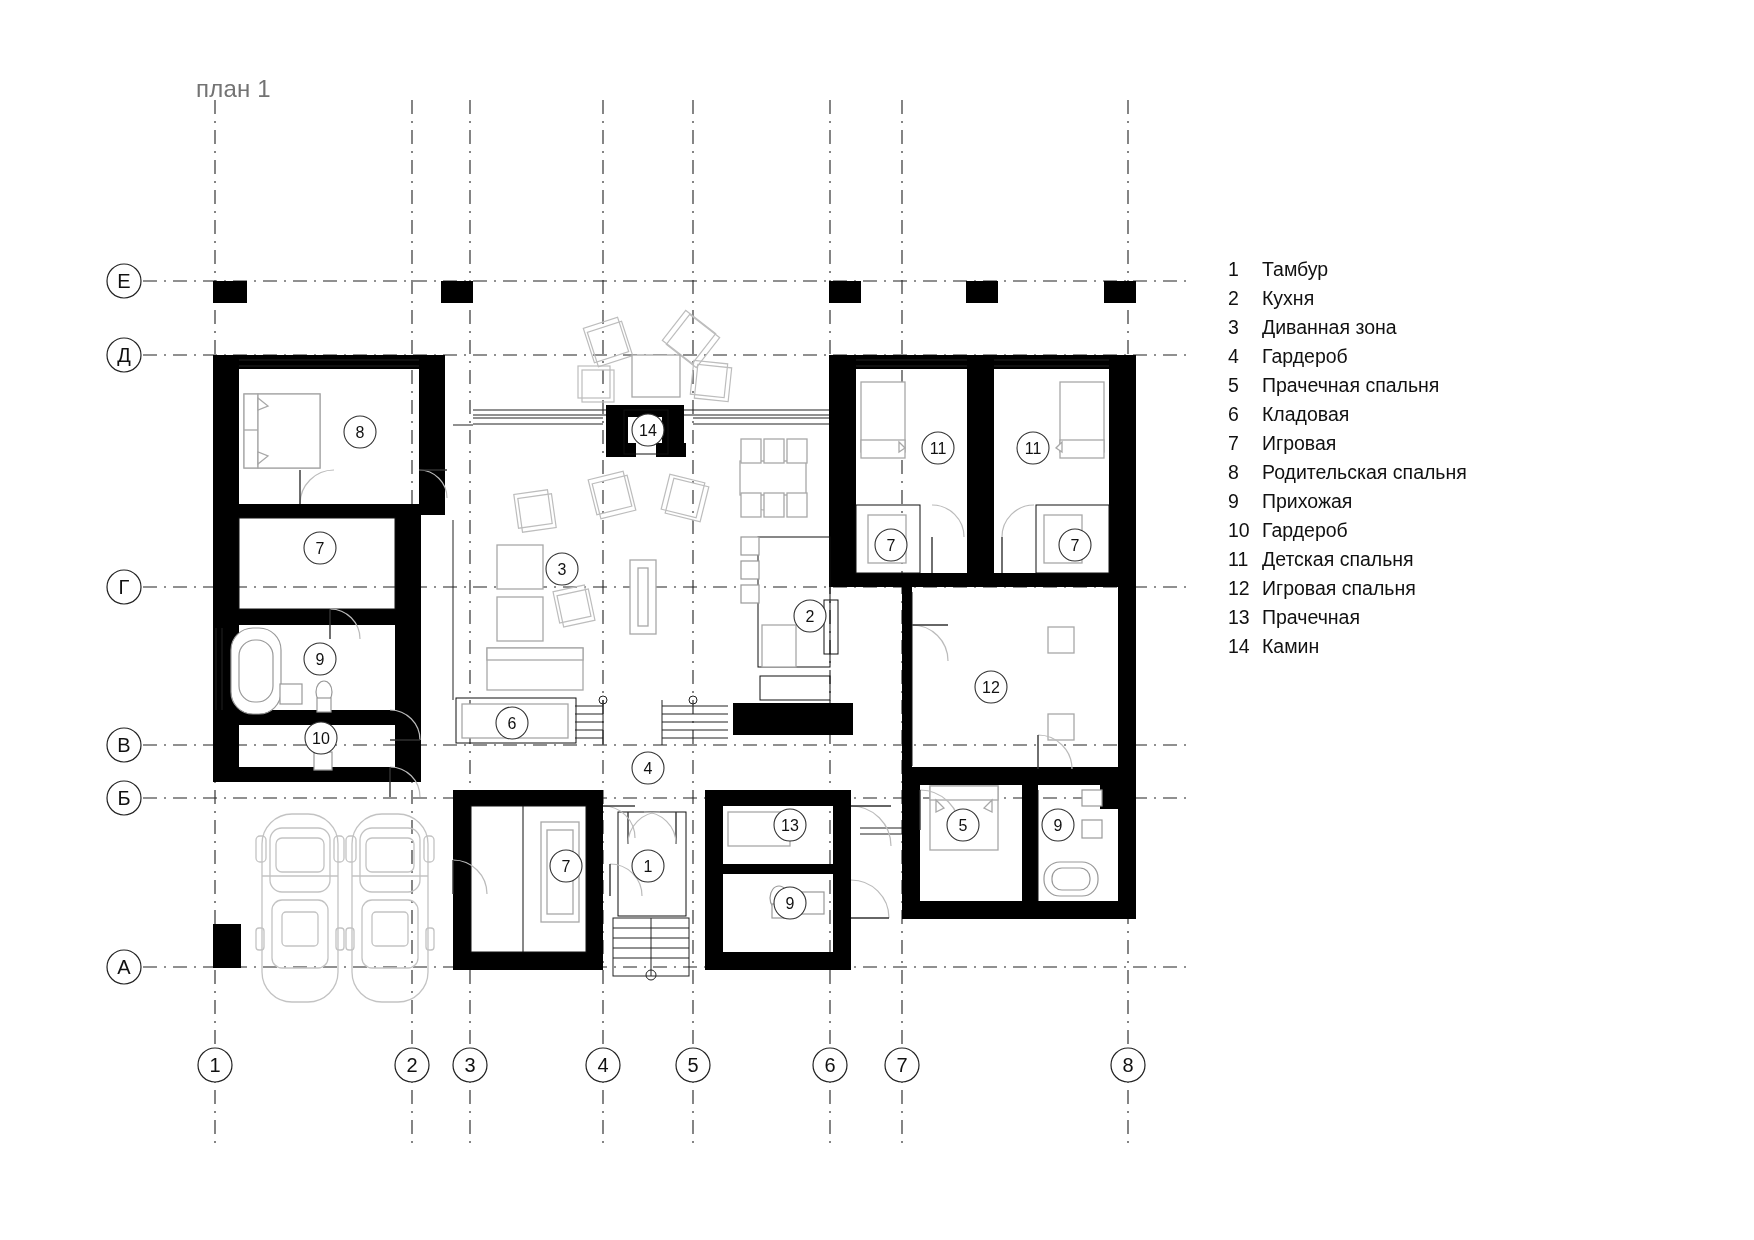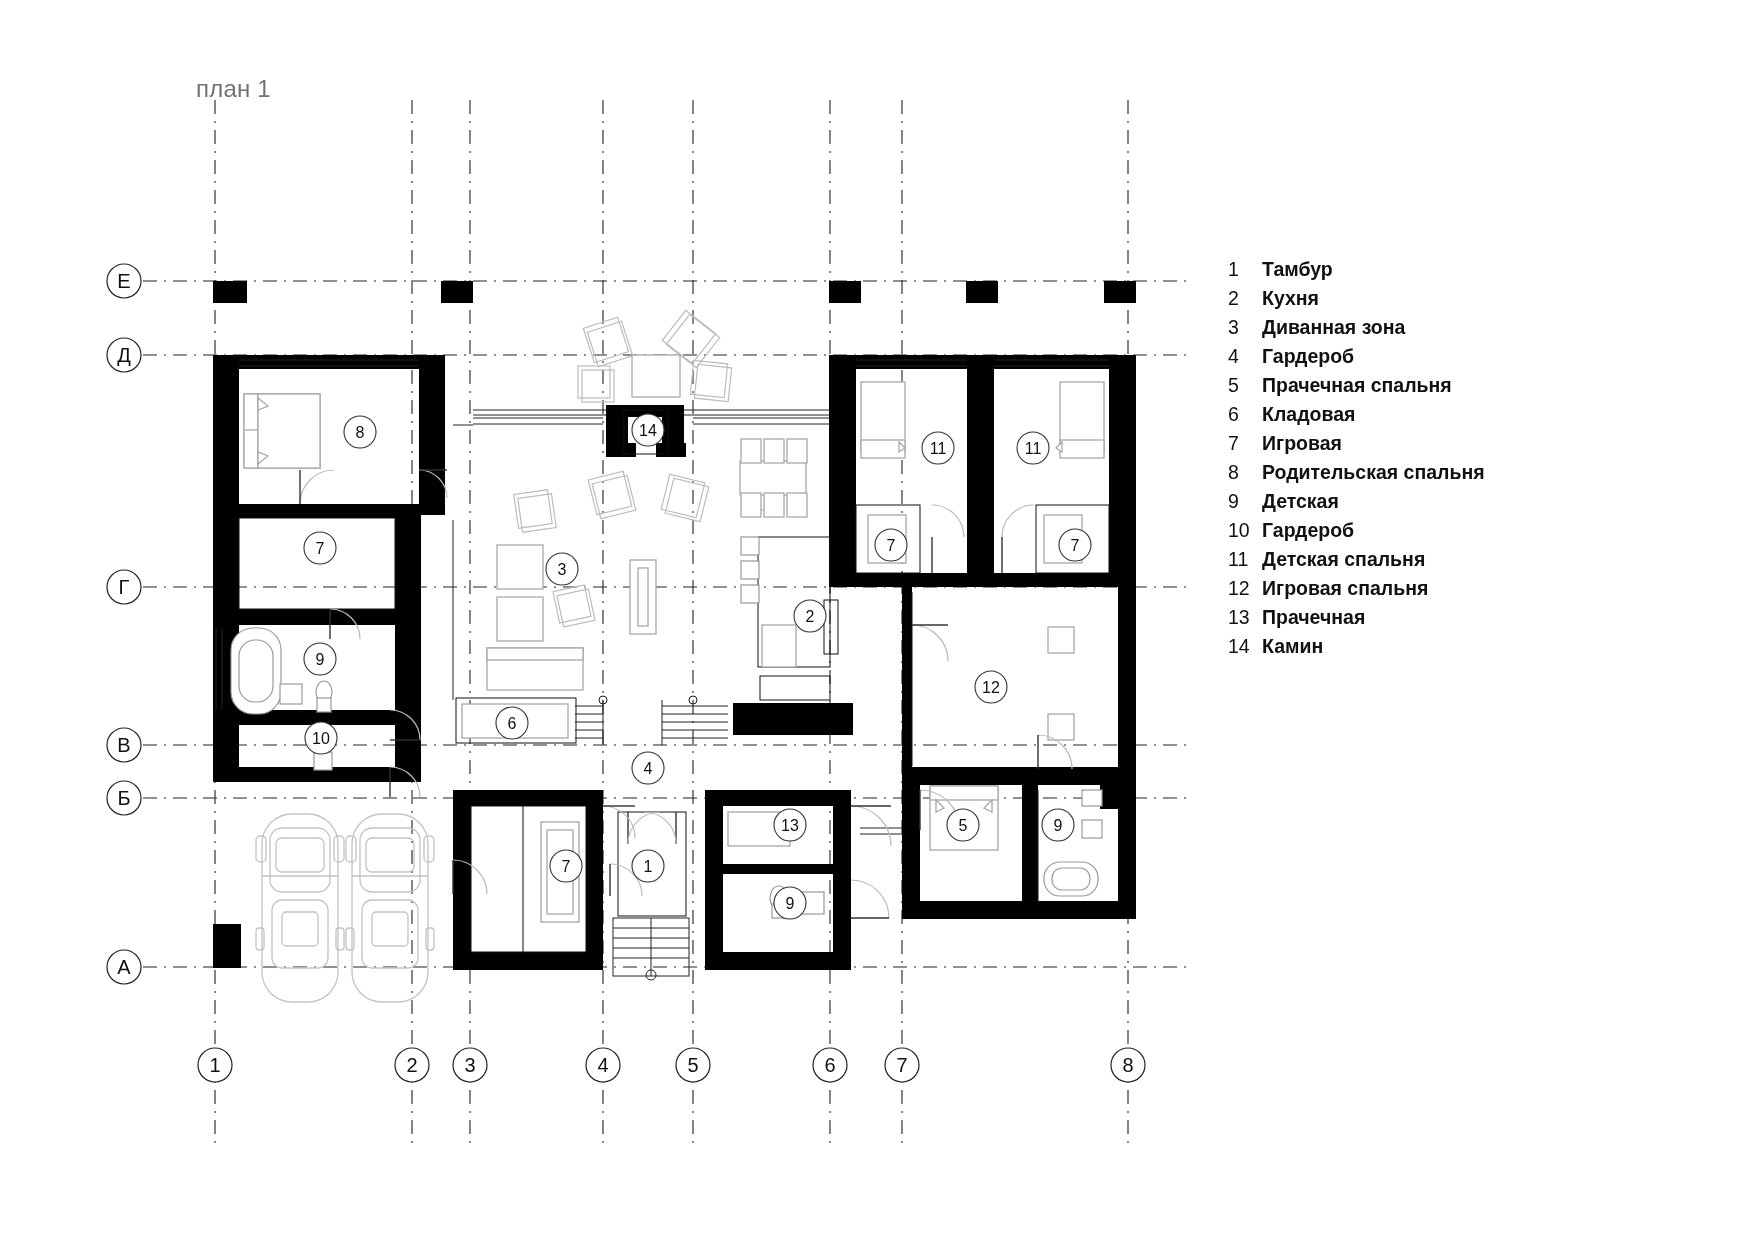--- a/index.html
+++ b/index.html
@@ -37,21 +37,21 @@
     height: 29px;
     font-size: 19.5px;
     color: #111;
     white-space: nowrap;
   }
   .legend-num {
     width: 34px;
     text-align: left;
     flex: 0 0 34px;
   }
-  .legend-label { flex: 1 1 auto; font-weight: bold; }
+  .legend-label { flex: 1 1 auto; }
   #canvas-wrap {
     position: absolute;
     left: 0; top: 0;
     width: 1754px; height: 1240px;
     pointer-events: none;
   }
   svg { display: block; }
   .grid-dash {
     stroke: #222;
     stroke-width: 1.1;
@@ -128,21 +128,21 @@
     <div class="legend-row">
       <span class="legend-num">7</span>
       <span class="legend-label">Игровая</span>
     </div>
     <div class="legend-row">
       <span class="legend-num">8</span>
       <span class="legend-label">Родительская спальня</span>
     </div>
     <div class="legend-row">
       <span class="legend-num">9</span>
-      <span class="legend-label">Детская</span>
+      <span class="legend-label">Прихожая</span>
     </div>
     <div class="legend-row">
       <span class="legend-num">10</span>
       <span class="legend-label">Гардероб</span>
     </div>
     <div class="legend-row">
       <span class="legend-num">11</span>
       <span class="legend-label">Детская спальня</span>
     </div>
     <div class="legend-row">

